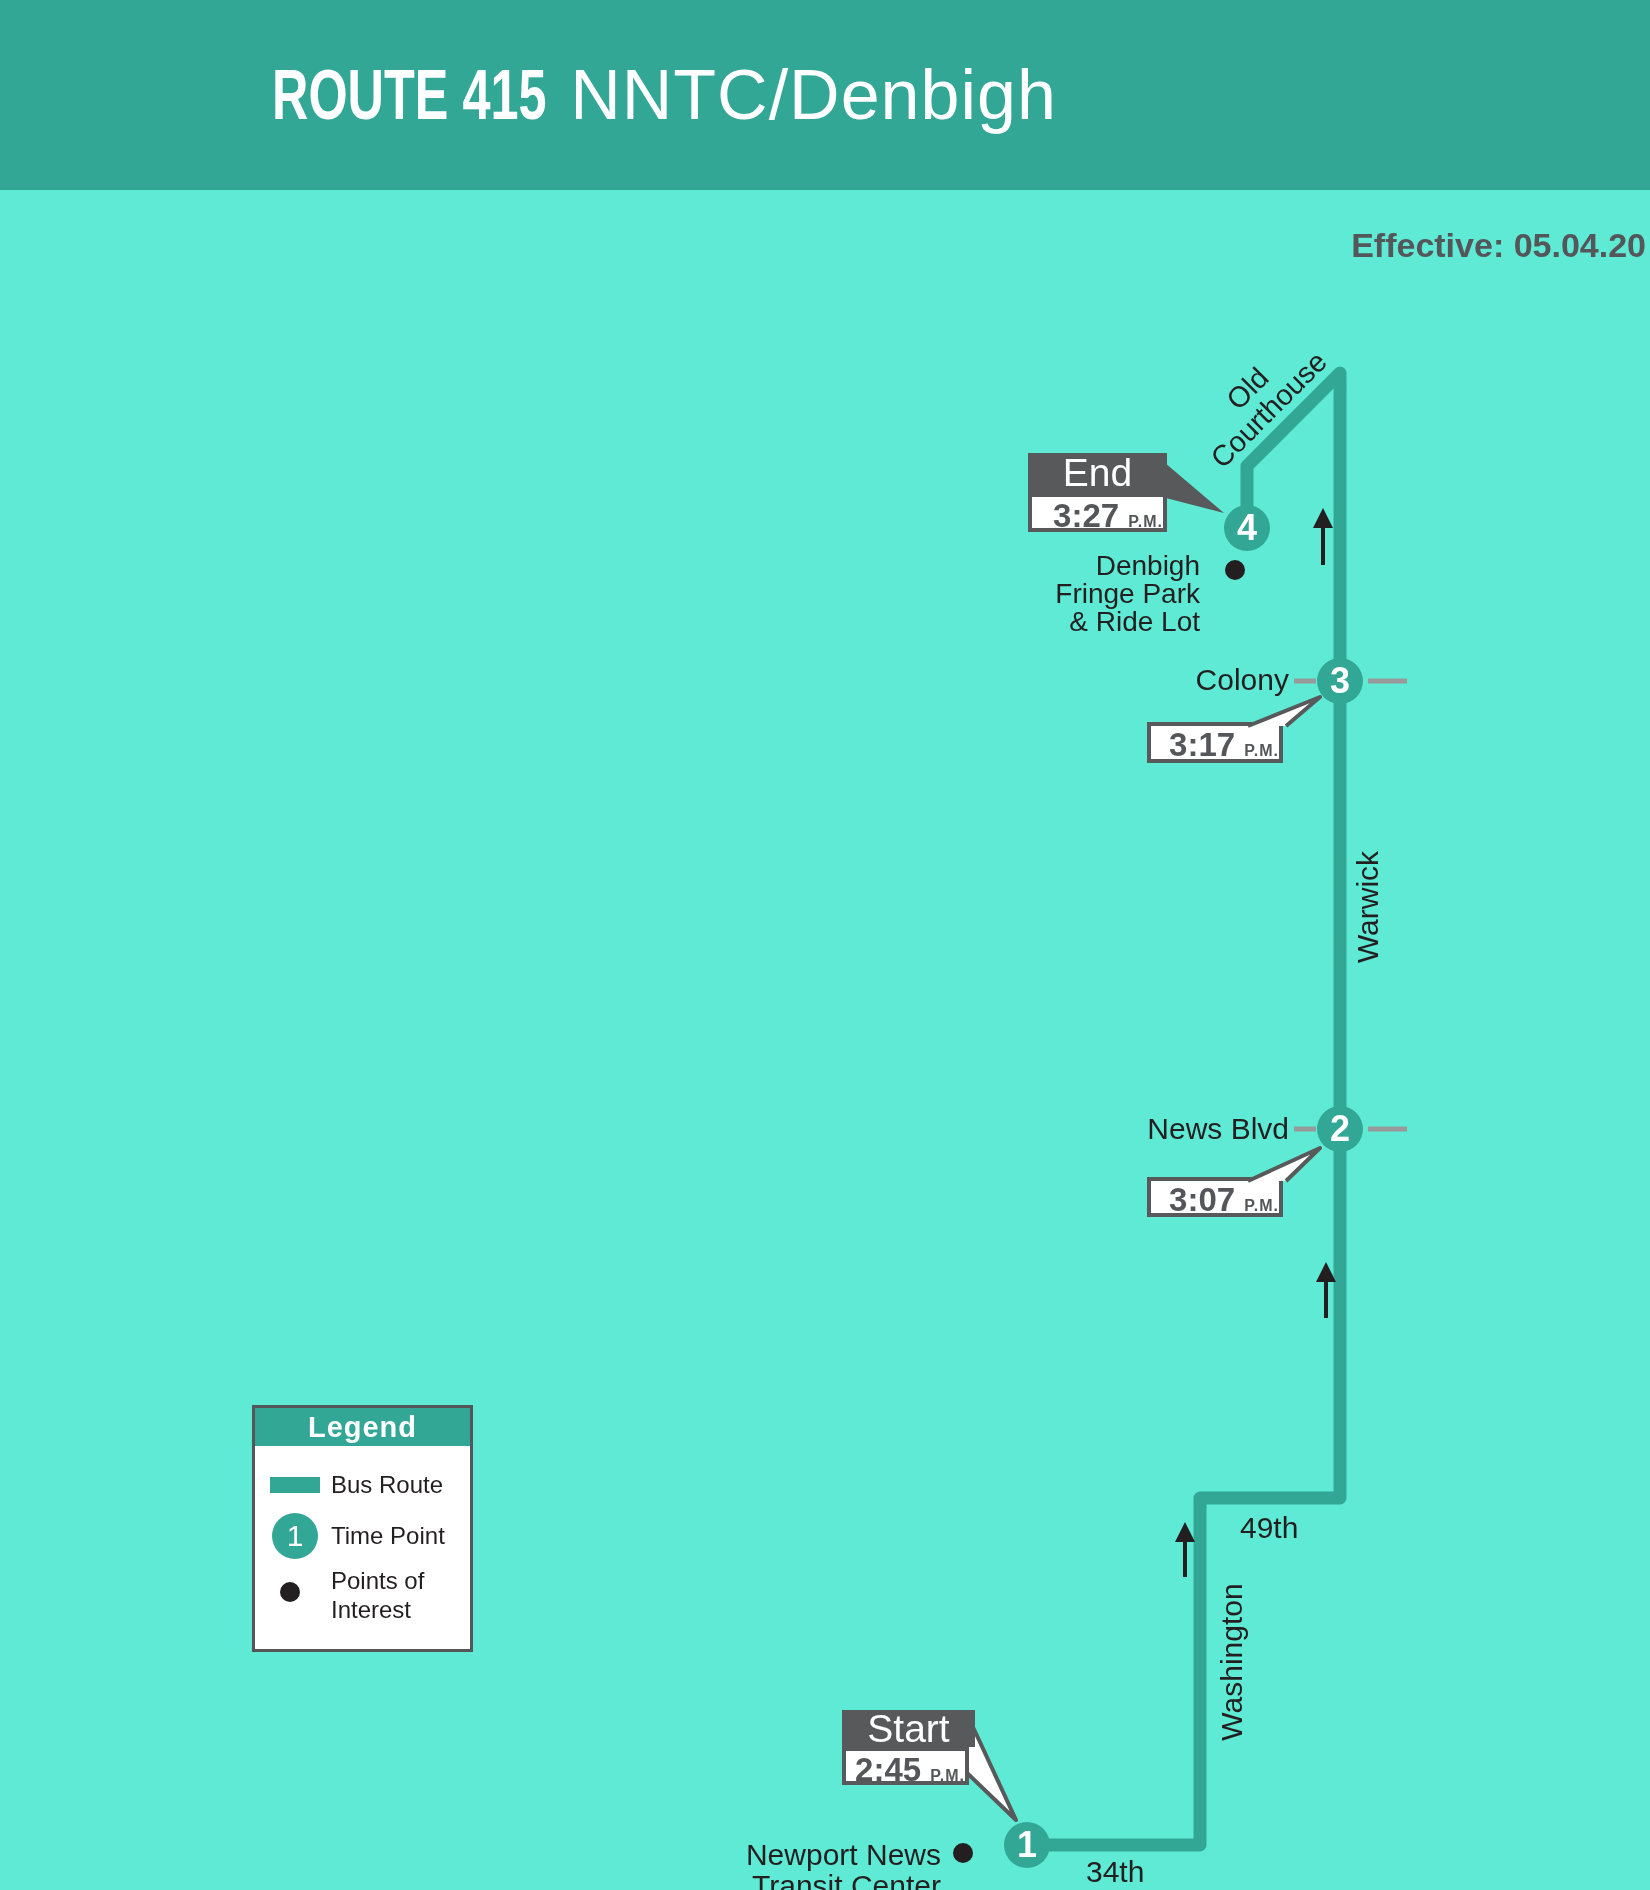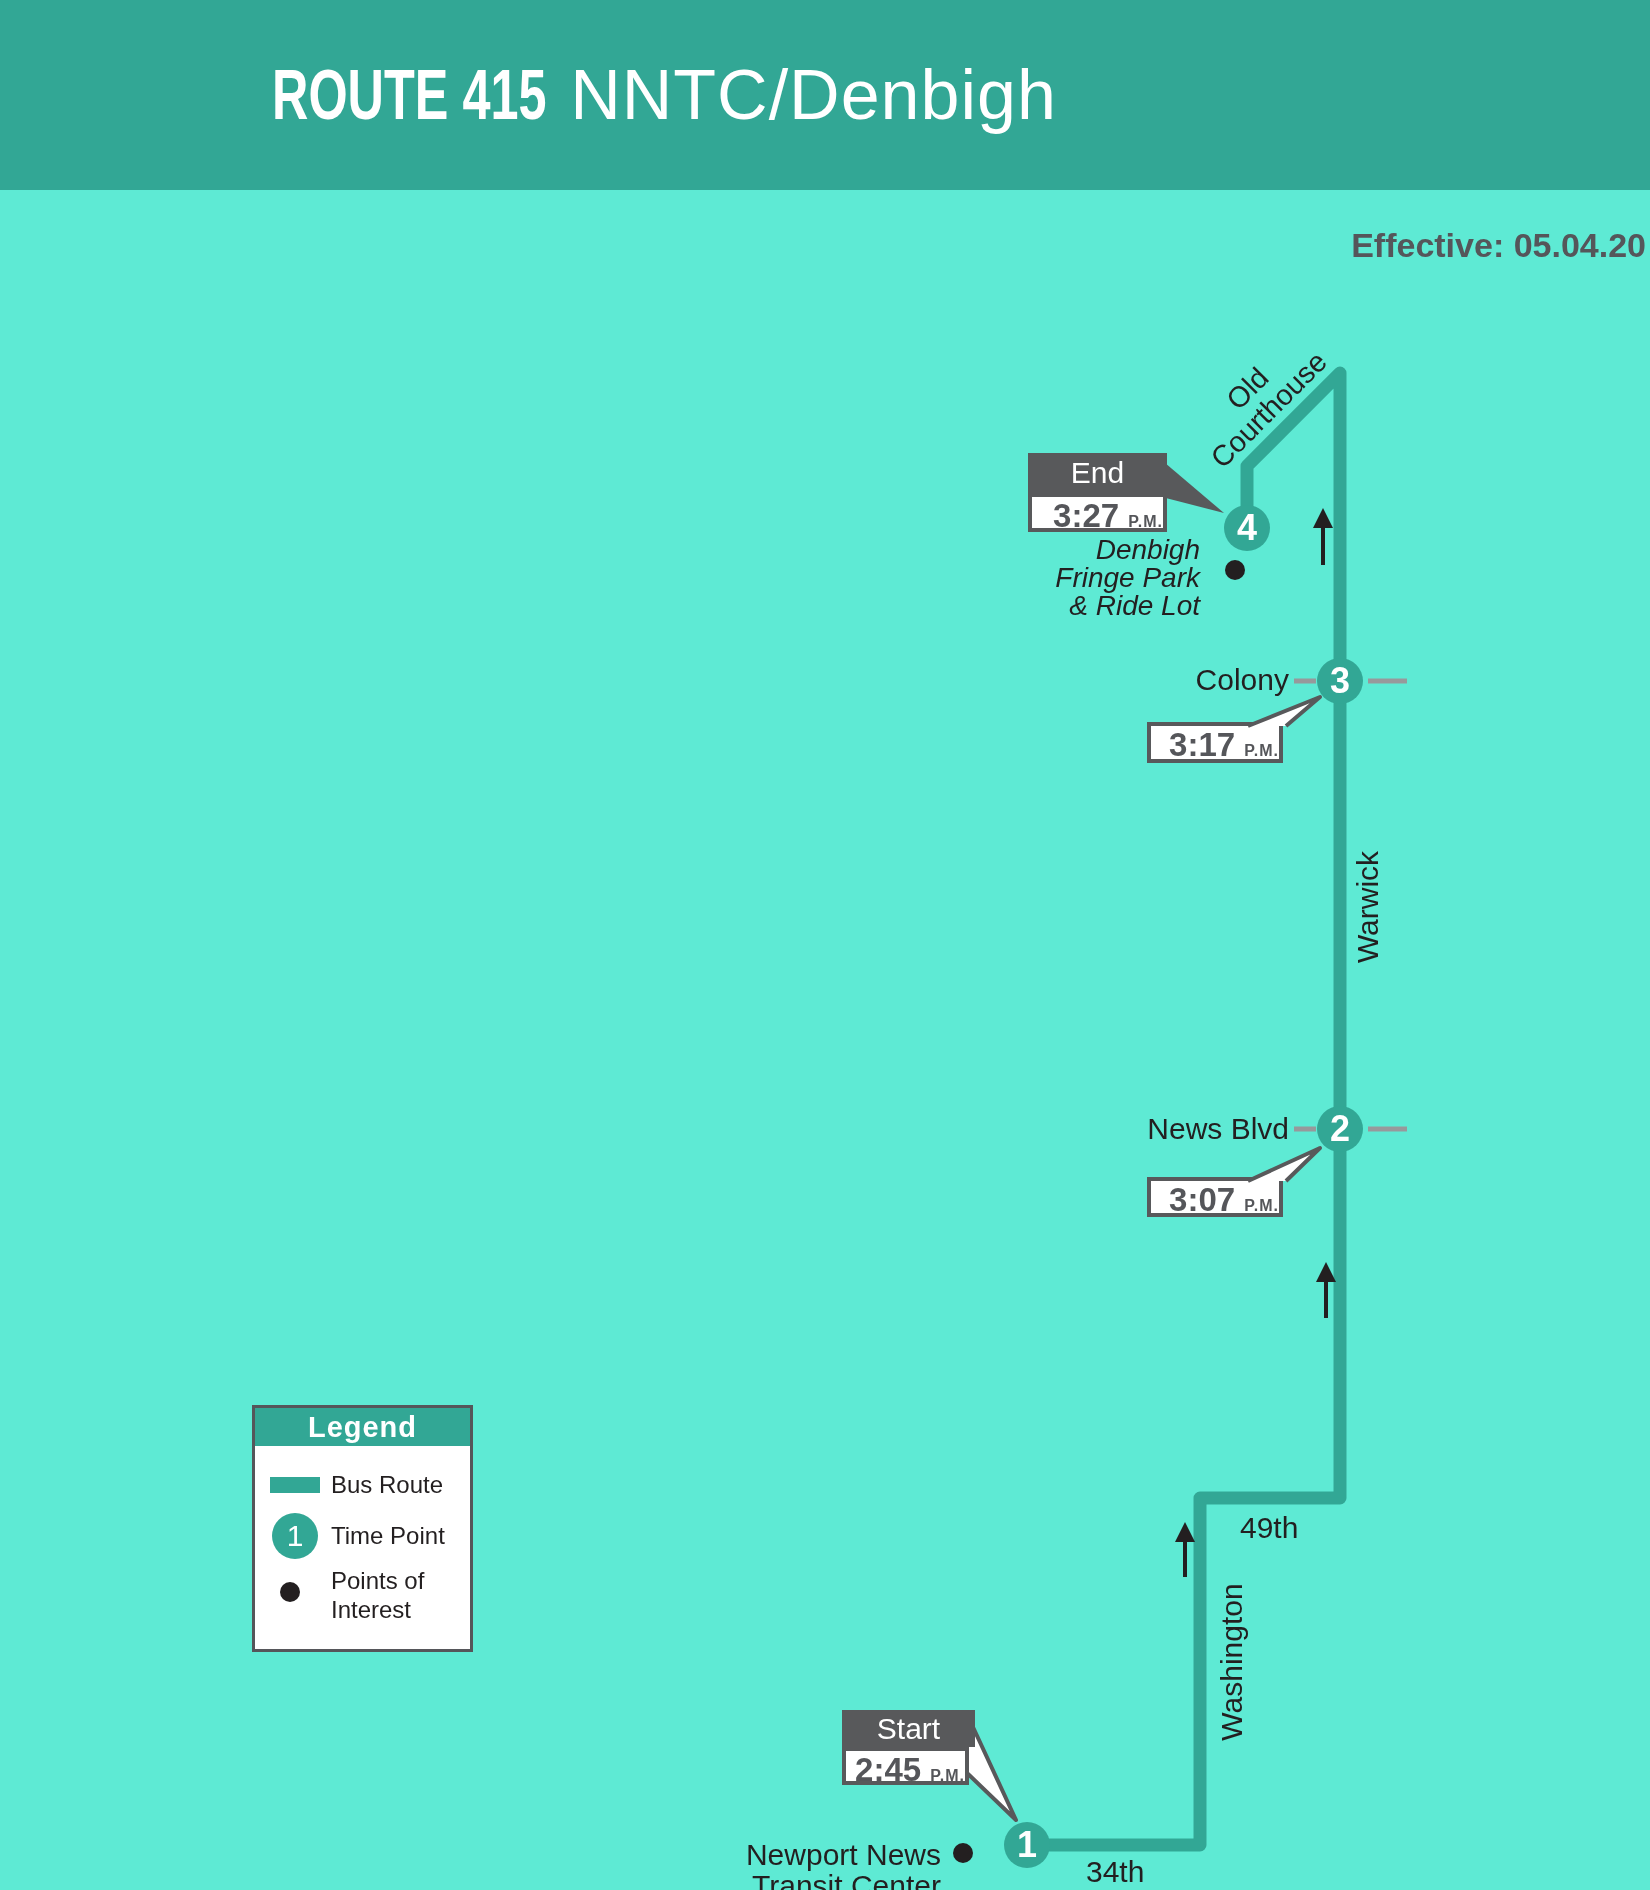--- a/index.html
+++ b/index.html
@@ -12,21 +12,21 @@
   .title{position:absolute;left:272px;top:0;height:190px;display:flex;align-items:center;color:#FFFFFF;white-space:nowrap;}
   .title .rnum{font-size:70px;font-weight:700;letter-spacing:0;display:inline-block;transform:scaleX(0.72);transform-origin:left center;margin-right:-83px;}
   .title .rname{font-size:70px;font-weight:400;letter-spacing:1px;}
   .effective{position:absolute;right:4px;top:226px;font-size:34px;font-weight:700;color:#55565A;white-space:nowrap;}
   
   .lay{position:absolute;left:0;top:0;width:1650px;height:1890px;pointer-events:none;}
   .base{z-index:1;}
   .overlay{z-index:3;}
   
   .co{position:absolute;z-index:2;box-sizing:border-box;}
-  .co-head{box-sizing:border-box;background:#58595B;color:#FFFFFF;display:flex;align-items:center;justify-content:center;font-size:30px;font-weight:400;}
+  .co-head{box-sizing:border-box;background:#58595B;color:#FFFFFF;display:flex;align-items:center;justify-content:center;font-size:39px;font-weight:400;}
   .co-time{box-sizing:border-box;background:#FFFFFF;border:4px solid #58595B;color:#55565A;display:flex;align-items:baseline;justify-content:flex-end;font-weight:700;}
   .co-time .t{font-size:33px;}
   .co-time .pm{font-size:16px;margin-left:9px;letter-spacing:1px;}
   #start-callout{left:842px;top:1710px;}
   #start-callout .co-head{width:133px;height:37px;}
   #start-callout .co-time{width:127px;height:38px;}
   #end-callout{left:1028px;top:453px;}
   #end-callout .co-head{width:139px;height:40px;}
   #end-callout .co-time{width:139px;height:39px;}
   #colony-time{left:1147px;top:722px;width:136px;height:41px;}
@@ -43,21 +43,21 @@
   .rt90{text-align:center;transform:rotate(-90deg);transform-origin:center center;}
   .rt45{text-align:center;transform:rotate(-45deg);transform-origin:center center;white-space:normal;line-height:30px;font-size:29px;}
   #lbl-colony{right:361px;top:663px;}
   #lbl-hiden{right:361px;top:1112px;}
   #lbl-49th{left:1240px;top:1511px;}
   #lbl-34th{left:1086px;top:1855px;}
   #lbl-warwick{left:1288px;top:890px;width:160px;}
   #lbl-washington{left:1122px;top:1645px;width:220px;}
   #lbl-oldcourthouse{left:1178px;top:369px;width:160px;}
   .poi-lbl{position:absolute;z-index:5;text-align:right;color:#231F20;}
-  #poi-denbigh{right:450px;top:536px;font-size:28px;line-height:28px;font-style:italic;}
+  #poi-denbigh{right:450px;top:552px;font-size:28px;line-height:28px;}
   #poi-nntc{right:709px;top:1839px;font-size:30px;line-height:31px;}
   .poi-lbl span{display:block;}
   
   .legend{position:absolute;z-index:5;left:252px;top:1405px;width:221px;height:247px;box-sizing:border-box;
           background:#FFFFFF;border:3px solid #55565A;}
   .legend-head{position:absolute;left:0;top:0;width:100%;height:38px;background:#32A795;color:#FFFFFF;
                display:flex;align-items:center;justify-content:center;font-size:29px;font-weight:700;letter-spacing:1px;}
   .legend-swatch{position:absolute;left:15px;top:69px;width:50px;height:16px;background:#32A795;}
   .legend-lbl{position:absolute;left:76px;font-size:24px;line-height:26px;color:#231F20;}
   #lg-bus{top:64px;}

